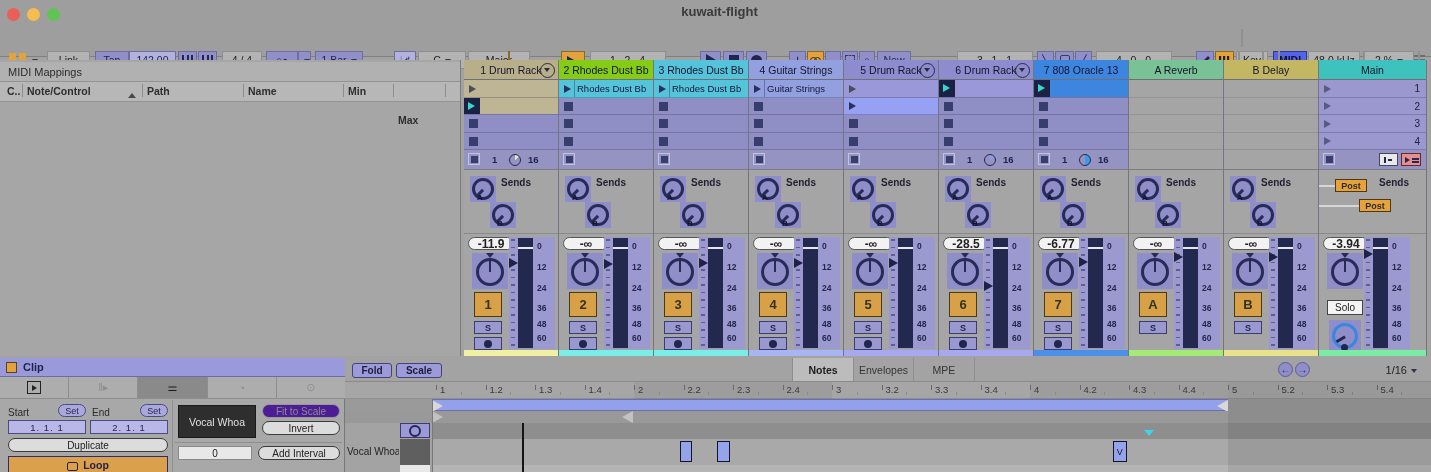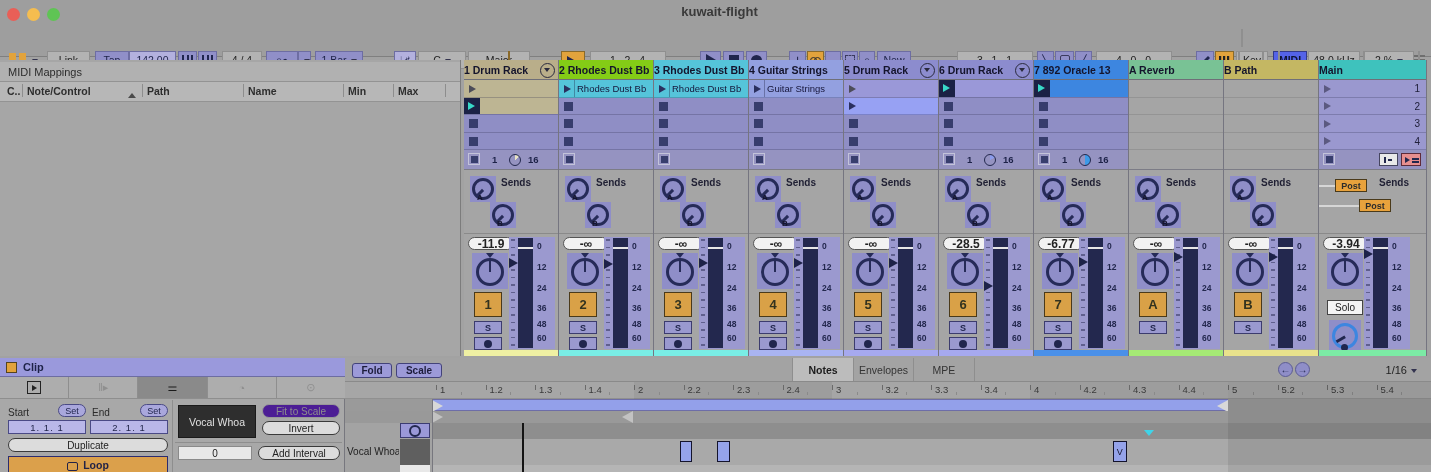--- a/index.html
+++ b/index.html
@@ -33,22 +33,22 @@
   #maptitle{position:absolute;left:0;top:2px;width:460px;height:20px;background:#b1b1b1;font-size:11px;color:#2c2c2c;
             display:flex;align-items:center;padding-left:8px;box-sizing:border-box;border-bottom:1px solid #939393;}
   #mapcols{position:absolute;left:0;top:22px;width:460px;height:19px;background:#b7b7b7;border-bottom:1px solid #939393;font-size:10.5px;font-weight:bold;color:#2e2e2e;}
   .mcol{position:absolute;top:3px;}
   .msep{position:absolute;top:2px;width:1px;height:13px;background:#8d8d8d;}
   .sortarr{position:absolute;top:7px;width:0;height:0;border:4px solid transparent;border-bottom:5px solid #4a4a4a;}
   
   #sessiongrid{position:absolute;left:464px;top:60px;height:296px;display:flex;}
   .tcol{position:relative;width:95px;height:296px;border-right:1px solid #757580;box-sizing:border-box;background:#a5a5a5;}
   .tcol.main{width:108px;}
-  .thead{position:relative;height:20px;line-height:20px;font-size:10.5px;font-weight:bold;color:#14142c;
-         box-sizing:border-box;border-bottom:1px solid #6f6f78;white-space:nowrap;overflow:hidden;}
+  .thead{position:relative;height:20px;line-height:20px;font-size:10.5px;font-weight:normal;color:#14142c;
+         box-sizing:border-box;border-bottom:1px solid #6f6f78;white-space:nowrap;overflow:hidden;text-align:center;}
   .tdd{position:absolute;right:3px;top:3px;width:13px;height:13px;border:1.5px solid #2a2a3e;border-radius:50%;background:transparent;}
   .tdd i{position:absolute;left:2.5px;top:4px;width:0;height:0;border:3px solid transparent;border-top:4px solid #2a2a3e;}
   .tslots{height:70px;}
   .slot{position:relative;height:17.5px;box-sizing:border-box;border-bottom:1px solid rgba(40,40,70,0.25);background:#8f8ec5;overflow:hidden;}
   .slot.gray{background:#a5a5a5;border-bottom:1px solid #949494;}
   .slot.sel{background:#97a1f3;}
   .slot.scene{background:#9a98cf;}
   .tri{position:absolute;left:5px;top:4.5px;width:0;height:0;border-top:4px solid transparent;border-bottom:4px solid transparent;border-left:7px solid #2a2f5e;}
   .tri.teal{border-left-color:#38d8c8;left:4px;top:4px;}
   .tri.dim{border-left-color:#4c4c58;}
@@ -301,21 +301,21 @@
       <span class="msep" style="left:22px;"></span>
       <span class="mcol" style="left:27px;">Note/Control</span>
       <span class="sortarr" style="left:128px;"></span>
       <span class="msep" style="left:142px;"></span>
       <span class="mcol" style="left:147px;">Path</span>
       <span class="msep" style="left:243px;"></span>
       <span class="mcol" style="left:248px;">Name</span>
       <span class="msep" style="left:343px;"></span>
       <span class="mcol" style="left:348px;">Min</span>
       <span class="msep" style="left:393px;"></span>
-      <span class="mcol" style="left:398px;">Max</span>
+      <span class="mcol" style="left:398px;margin-top:29px;">Max</span>
       <span class="msep" style="left:445px;"></span>
     </div>
     <div style="position:absolute;top:41px;left:0;width:460px;bottom:0;"></div>
   </div>
 
   <div id="sessiongrid">
       <div class="tcol">
         <div class="thead" style="background: rgb(185, 174, 138);"><span class="tname">1 Drum Rack</span><span class="tdd">
             <i></i>
           </span></div>
@@ -687,21 +687,21 @@
             <span class="fnum" style="top: 25px;">12</span>
             <span class="fnum" style="top: 46px;">24</span>
             <span class="fnum" style="top: 66px;">36</span>
             <span class="fnum" style="top: 82px;">48</span>
             <span class="fnum" style="top: 96px;">60</span>
           </div>
         </div>
         <div class="tstrip" style="background: rgb(166, 169, 239);"></div>
       </div>
       <div class="tcol">
-        <div class="thead" style="background: rgb(61, 134, 224);"><span class="tname">7 892 Oracle 13</span></div>
+        <div class="thead" style="background: rgb(61, 134, 224);"><span class="tname">7 808 Oracle 13</span></div>
         <div class="tslots">
           <div class="slot">
             <span class="clipbody" style="background: rgb(61, 134, 224);"></span>
             <span class="playbox">
               <span class="tri teal"></span>
             </span>
           </div>
           <div class="slot">
             <span class="stopsq"></span>
           </div>
@@ -798,21 +798,21 @@
             <span class="fnum" style="top: 25px;">12</span>
             <span class="fnum" style="top: 46px;">24</span>
             <span class="fnum" style="top: 66px;">36</span>
             <span class="fnum" style="top: 82px;">48</span>
             <span class="fnum" style="top: 96px;">60</span>
           </div>
         </div>
         <div class="tstrip" style="background: rgb(165, 234, 117);"></div>
       </div>
       <div class="tcol">
-        <div class="thead" style="background: rgb(196, 183, 99);"><span class="tname">B Path</span></div>
+        <div class="thead" style="background: rgb(196, 183, 99);"><span class="tname">B Delay</span></div>
         <div class="tslots">
           <div class="slot gray"></div>
           <div class="slot gray"></div>
           <div class="slot gray"></div>
           <div class="slot gray"></div>
         </div>
         <div class="tstatus gray"></div>
         <div class="tsends">
           <span class="sendslabel">Sends</span>
           <span class="knob a">

